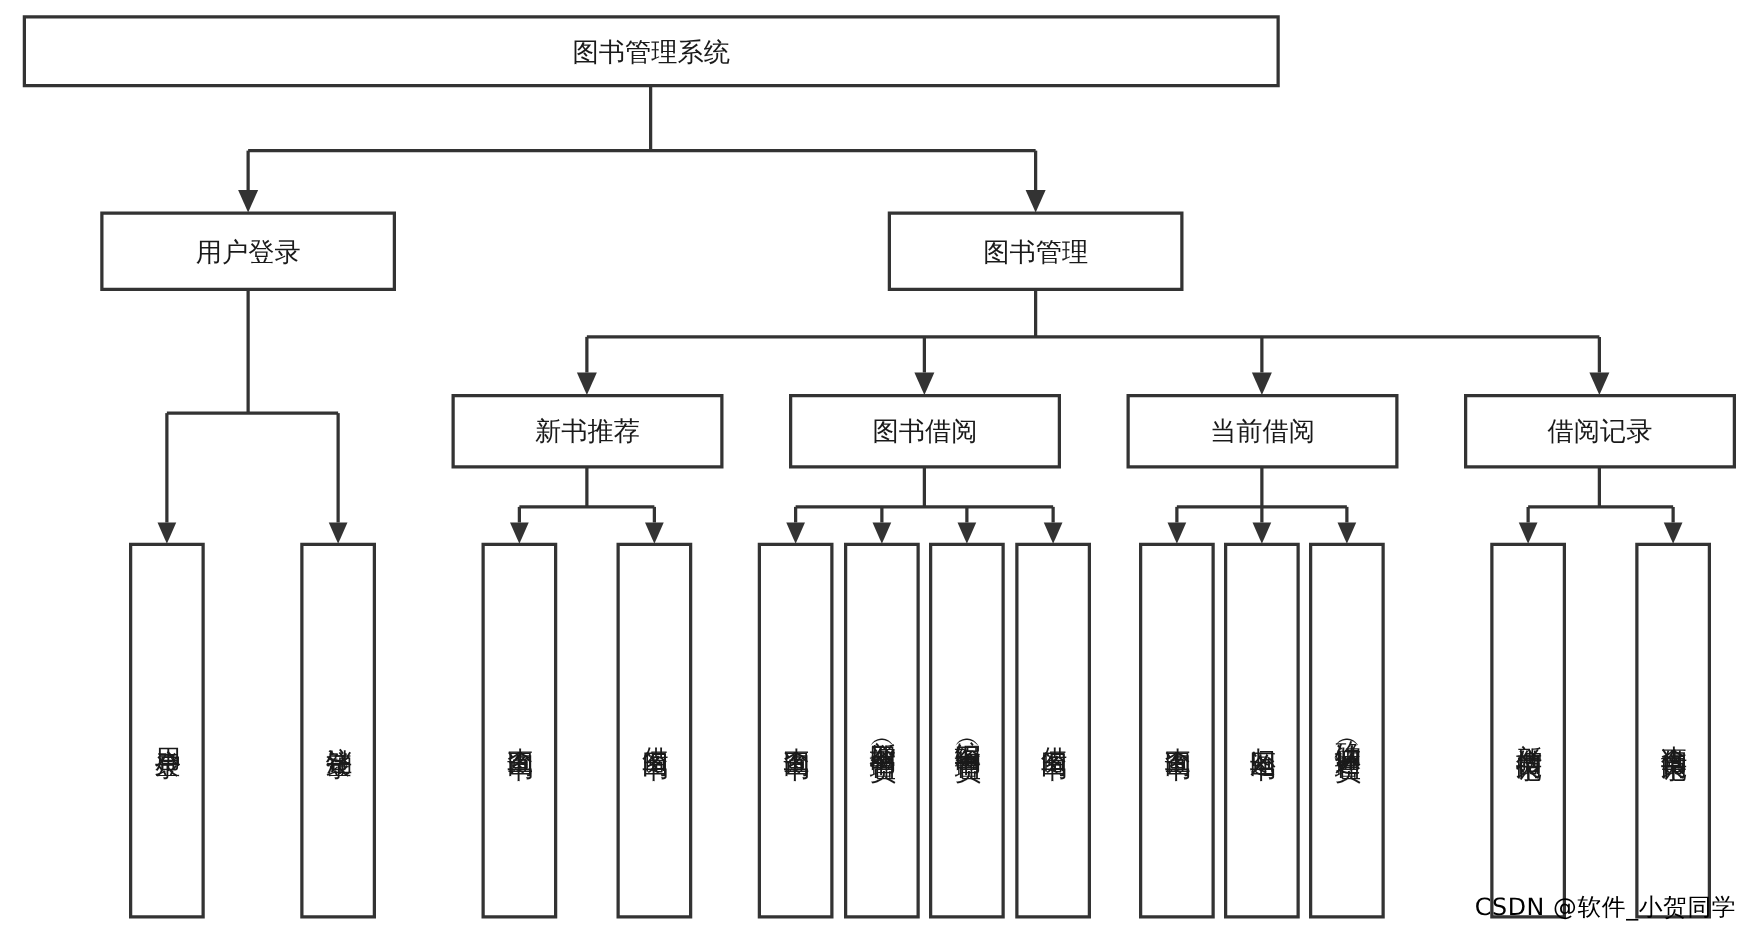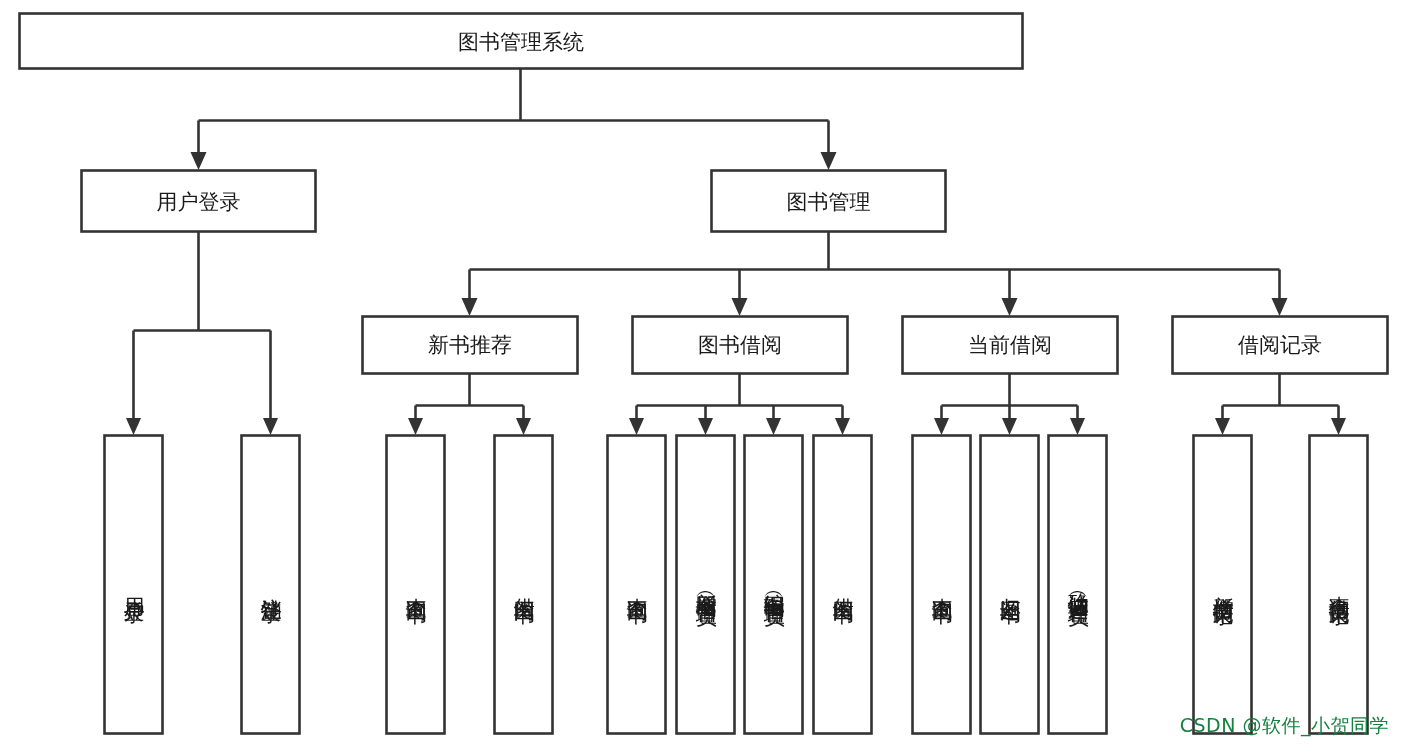--- a/index.html
+++ b/index.html
@@ -63,21 +63,21 @@
     align-items: center;
     justify-content: center;
     pointer-events: none;
   }
   .watermark {
     position: absolute;
     right: 16px;
     bottom: 8px;
     font-family: "DejaVu Sans", "Liberation Sans", sans-serif;
     font-size: 19px;
-    color: #15803d;
+    color: #000000;
     letter-spacing: 0.5px;
     white-space: nowrap;
   }
 </style>
 </head>
 <body>
 
 <div id="diagram-root">
 
   <svg id="tree-svg" viewBox="0 0 1405 747">

